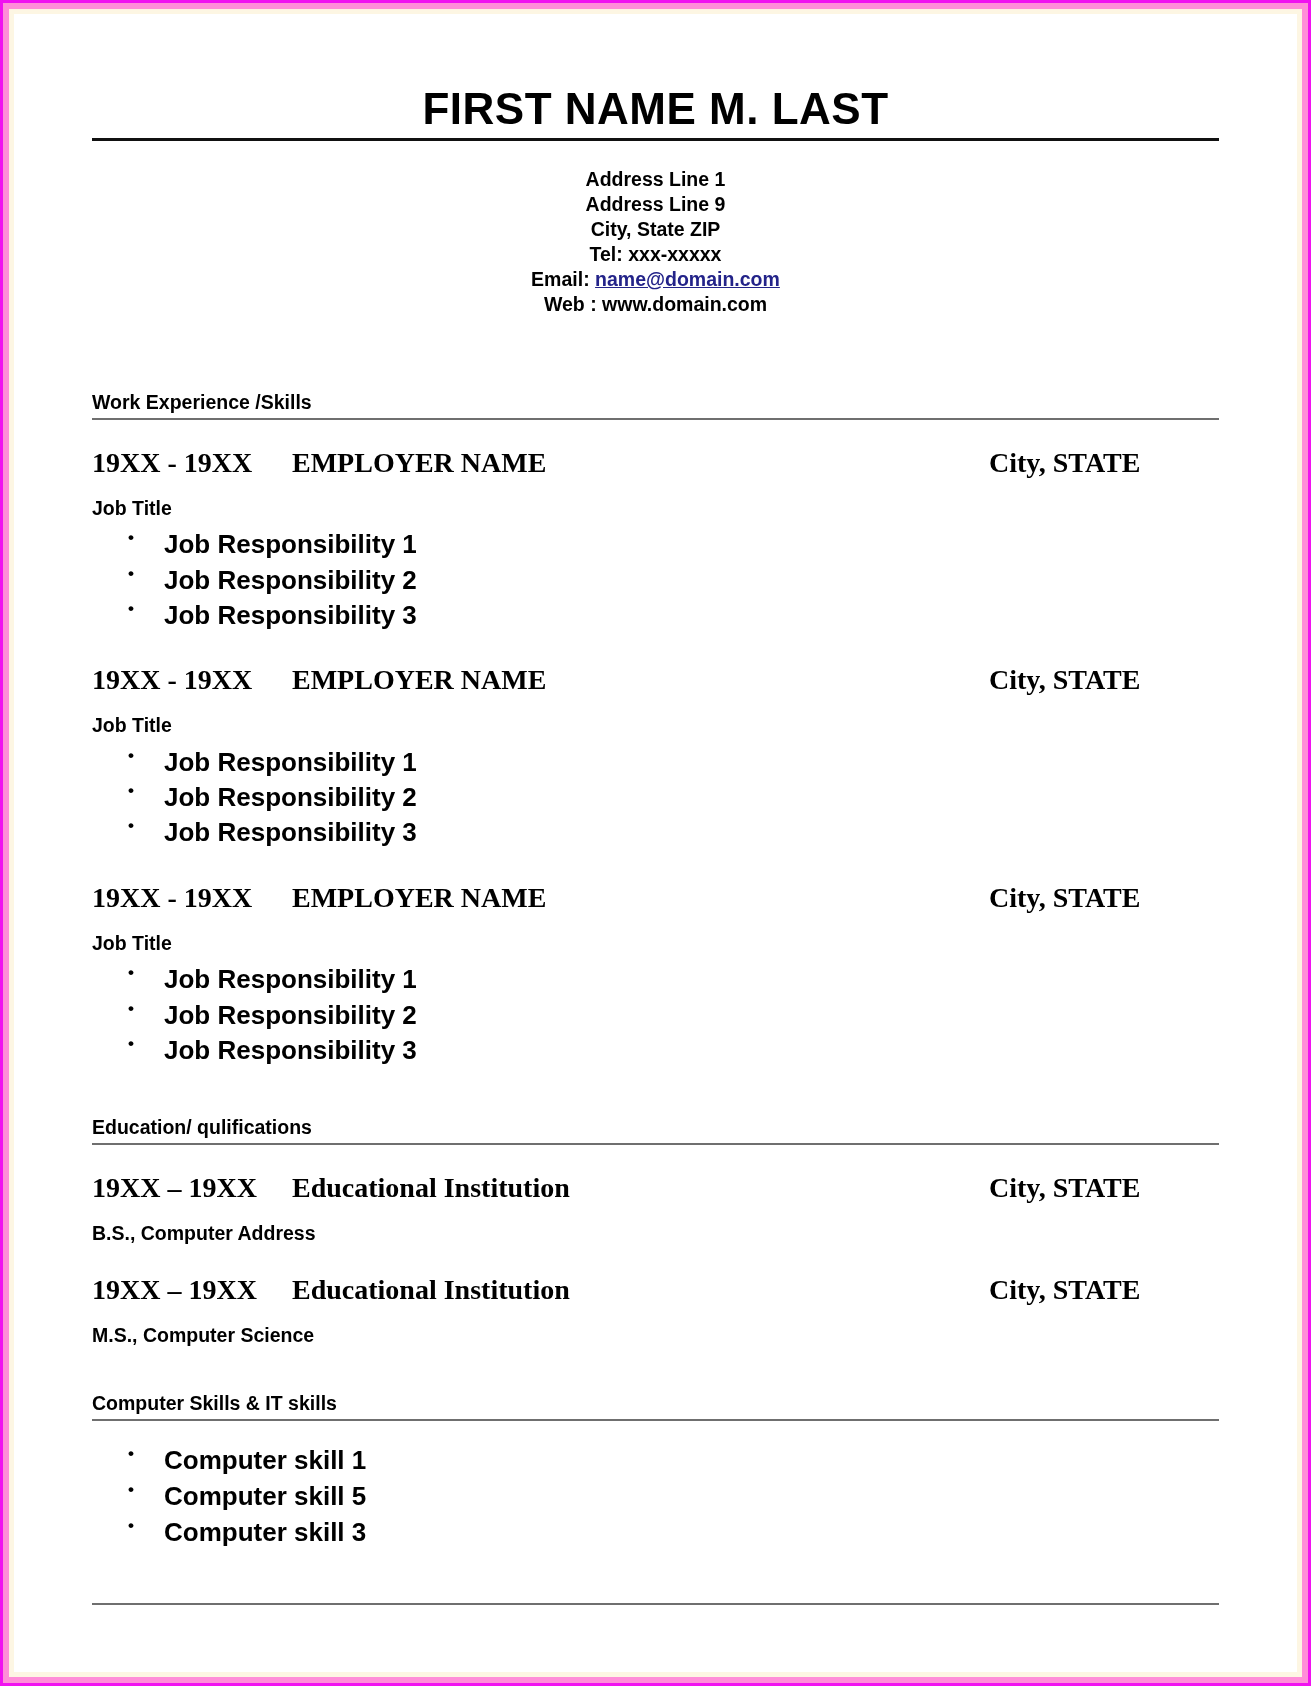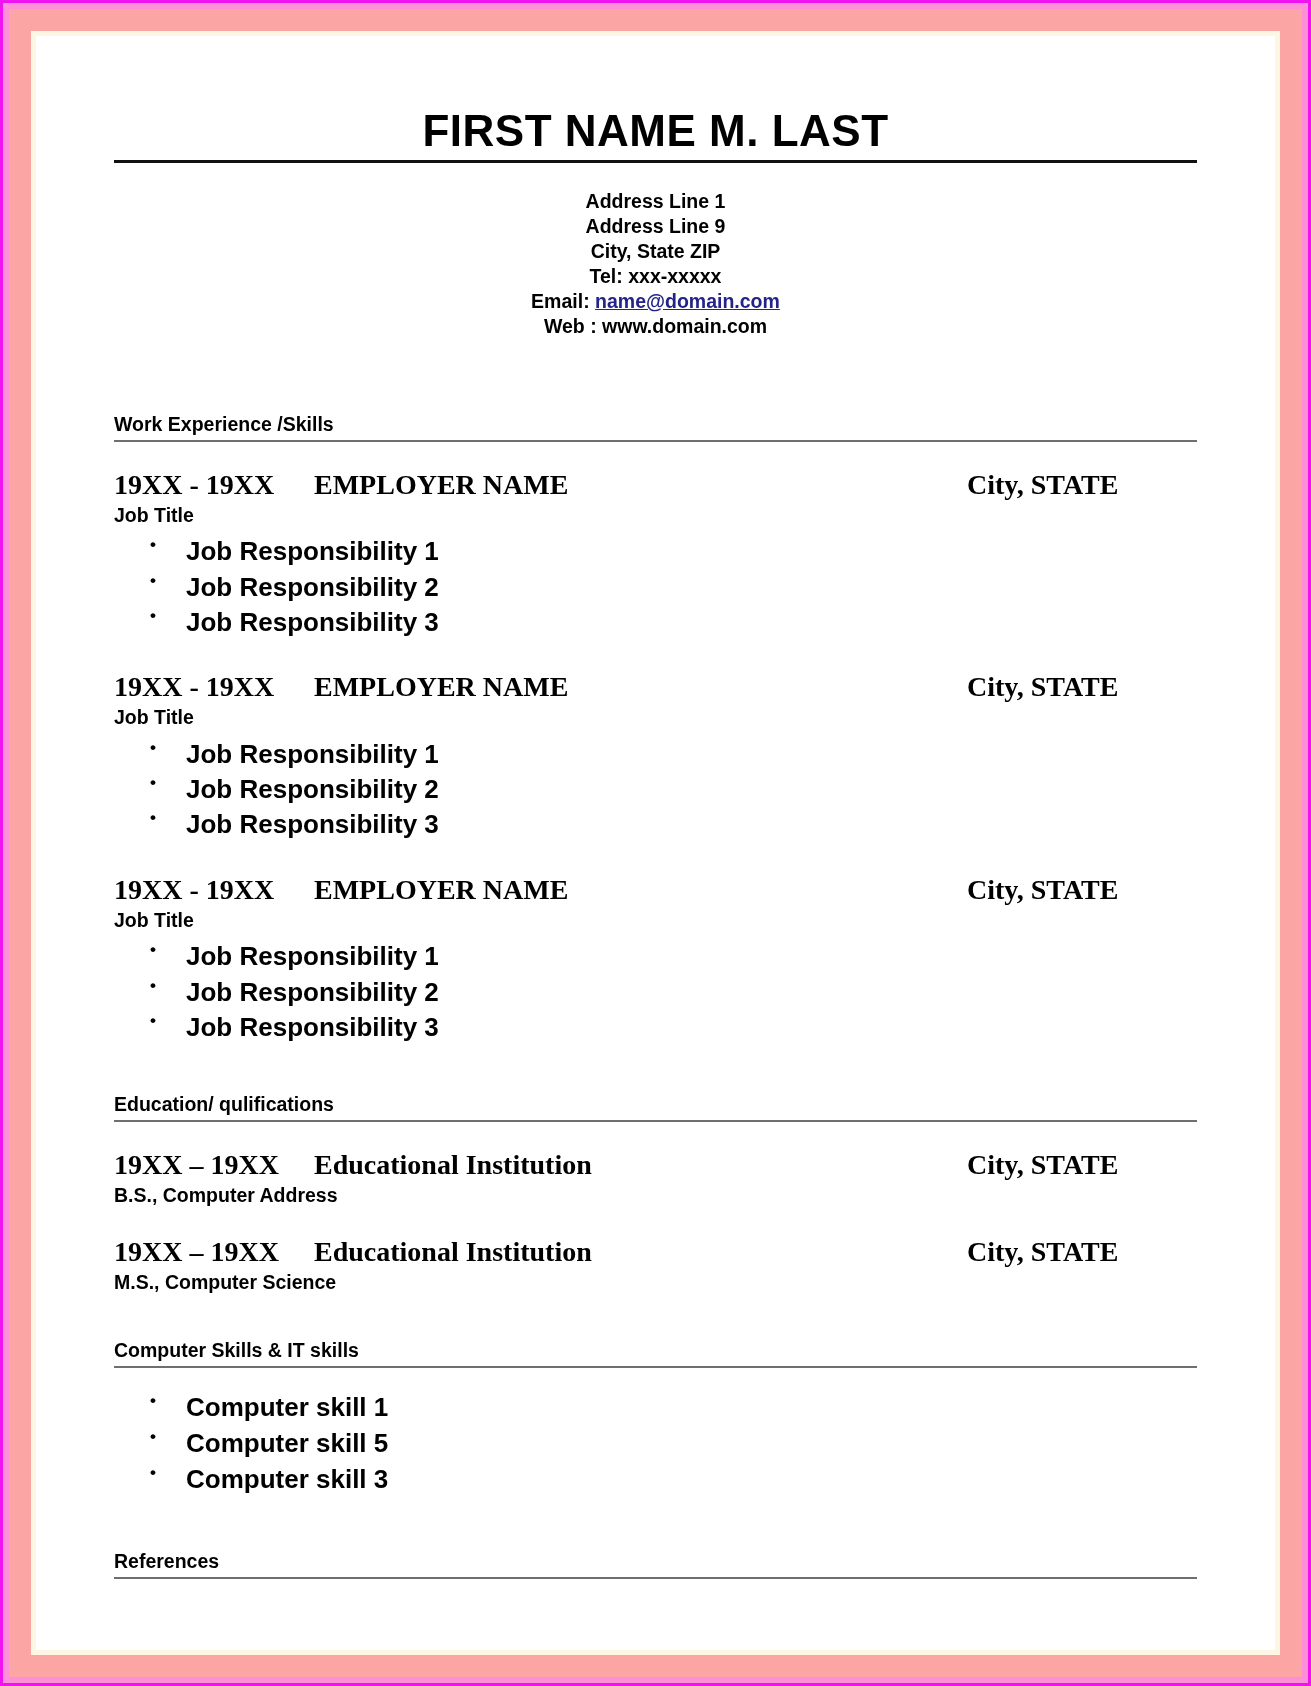--- a/index.html
+++ b/index.html
@@ -22,21 +22,20 @@
   .frame-pink {
     width: 100%;
     height: 100%;
     background: #ff8ed8;
     padding: 6px;
   }
   .frame-orange {
     width: 100%;
     height: 100%;
     background: #fca5a5;
-    padding: 22px;
   }
   .frame-cream {
     width: 100%;
     height: 100%;
     background: #fdf6e3;
     padding: 5px;
   }
   .page {
     width: 100%;
     height: 100%;
@@ -123,21 +122,21 @@
   .entry-dates { width: 200px; flex: 0 0 200px; }
   .entry-org   { flex: 1 1 auto; }
   .entry-loc   { width: 230px; flex: 0 0 230px; text-align: left; }
 
   .entry-subtitle {
     font-family: "Liberation Sans", sans-serif;
     font-weight: bold;
     font-size: 19.5px;
     line-height: 1.3;
     color: #000000;
-    margin-top: 2px;
+    margin-top: 17px;
   }
 
   
   ul.bullets {
     list-style: none;
     margin: 6px 0 0 0;
     padding: 0;
   }
   ul.bullets li {
     font-family: "Liberation Sans", sans-serif;
@@ -276,21 +275,20 @@
 
       <ul class="bullets skill-bullets">
         <li>Computer skill 1</li>
         <li>Computer skill 5</li>
         <li>Computer skill 3</li>
       </ul>
     </div>
 
     <div class="gap-before-refs"></div>
     <div class="section">
-      <div class="section-heading">References</div>
       <div class="section-rule"></div>
       <div class="refs-body"></div>
     </div>
 
   </div>
 
 </div>
 </div>
 </div>
 </div>

